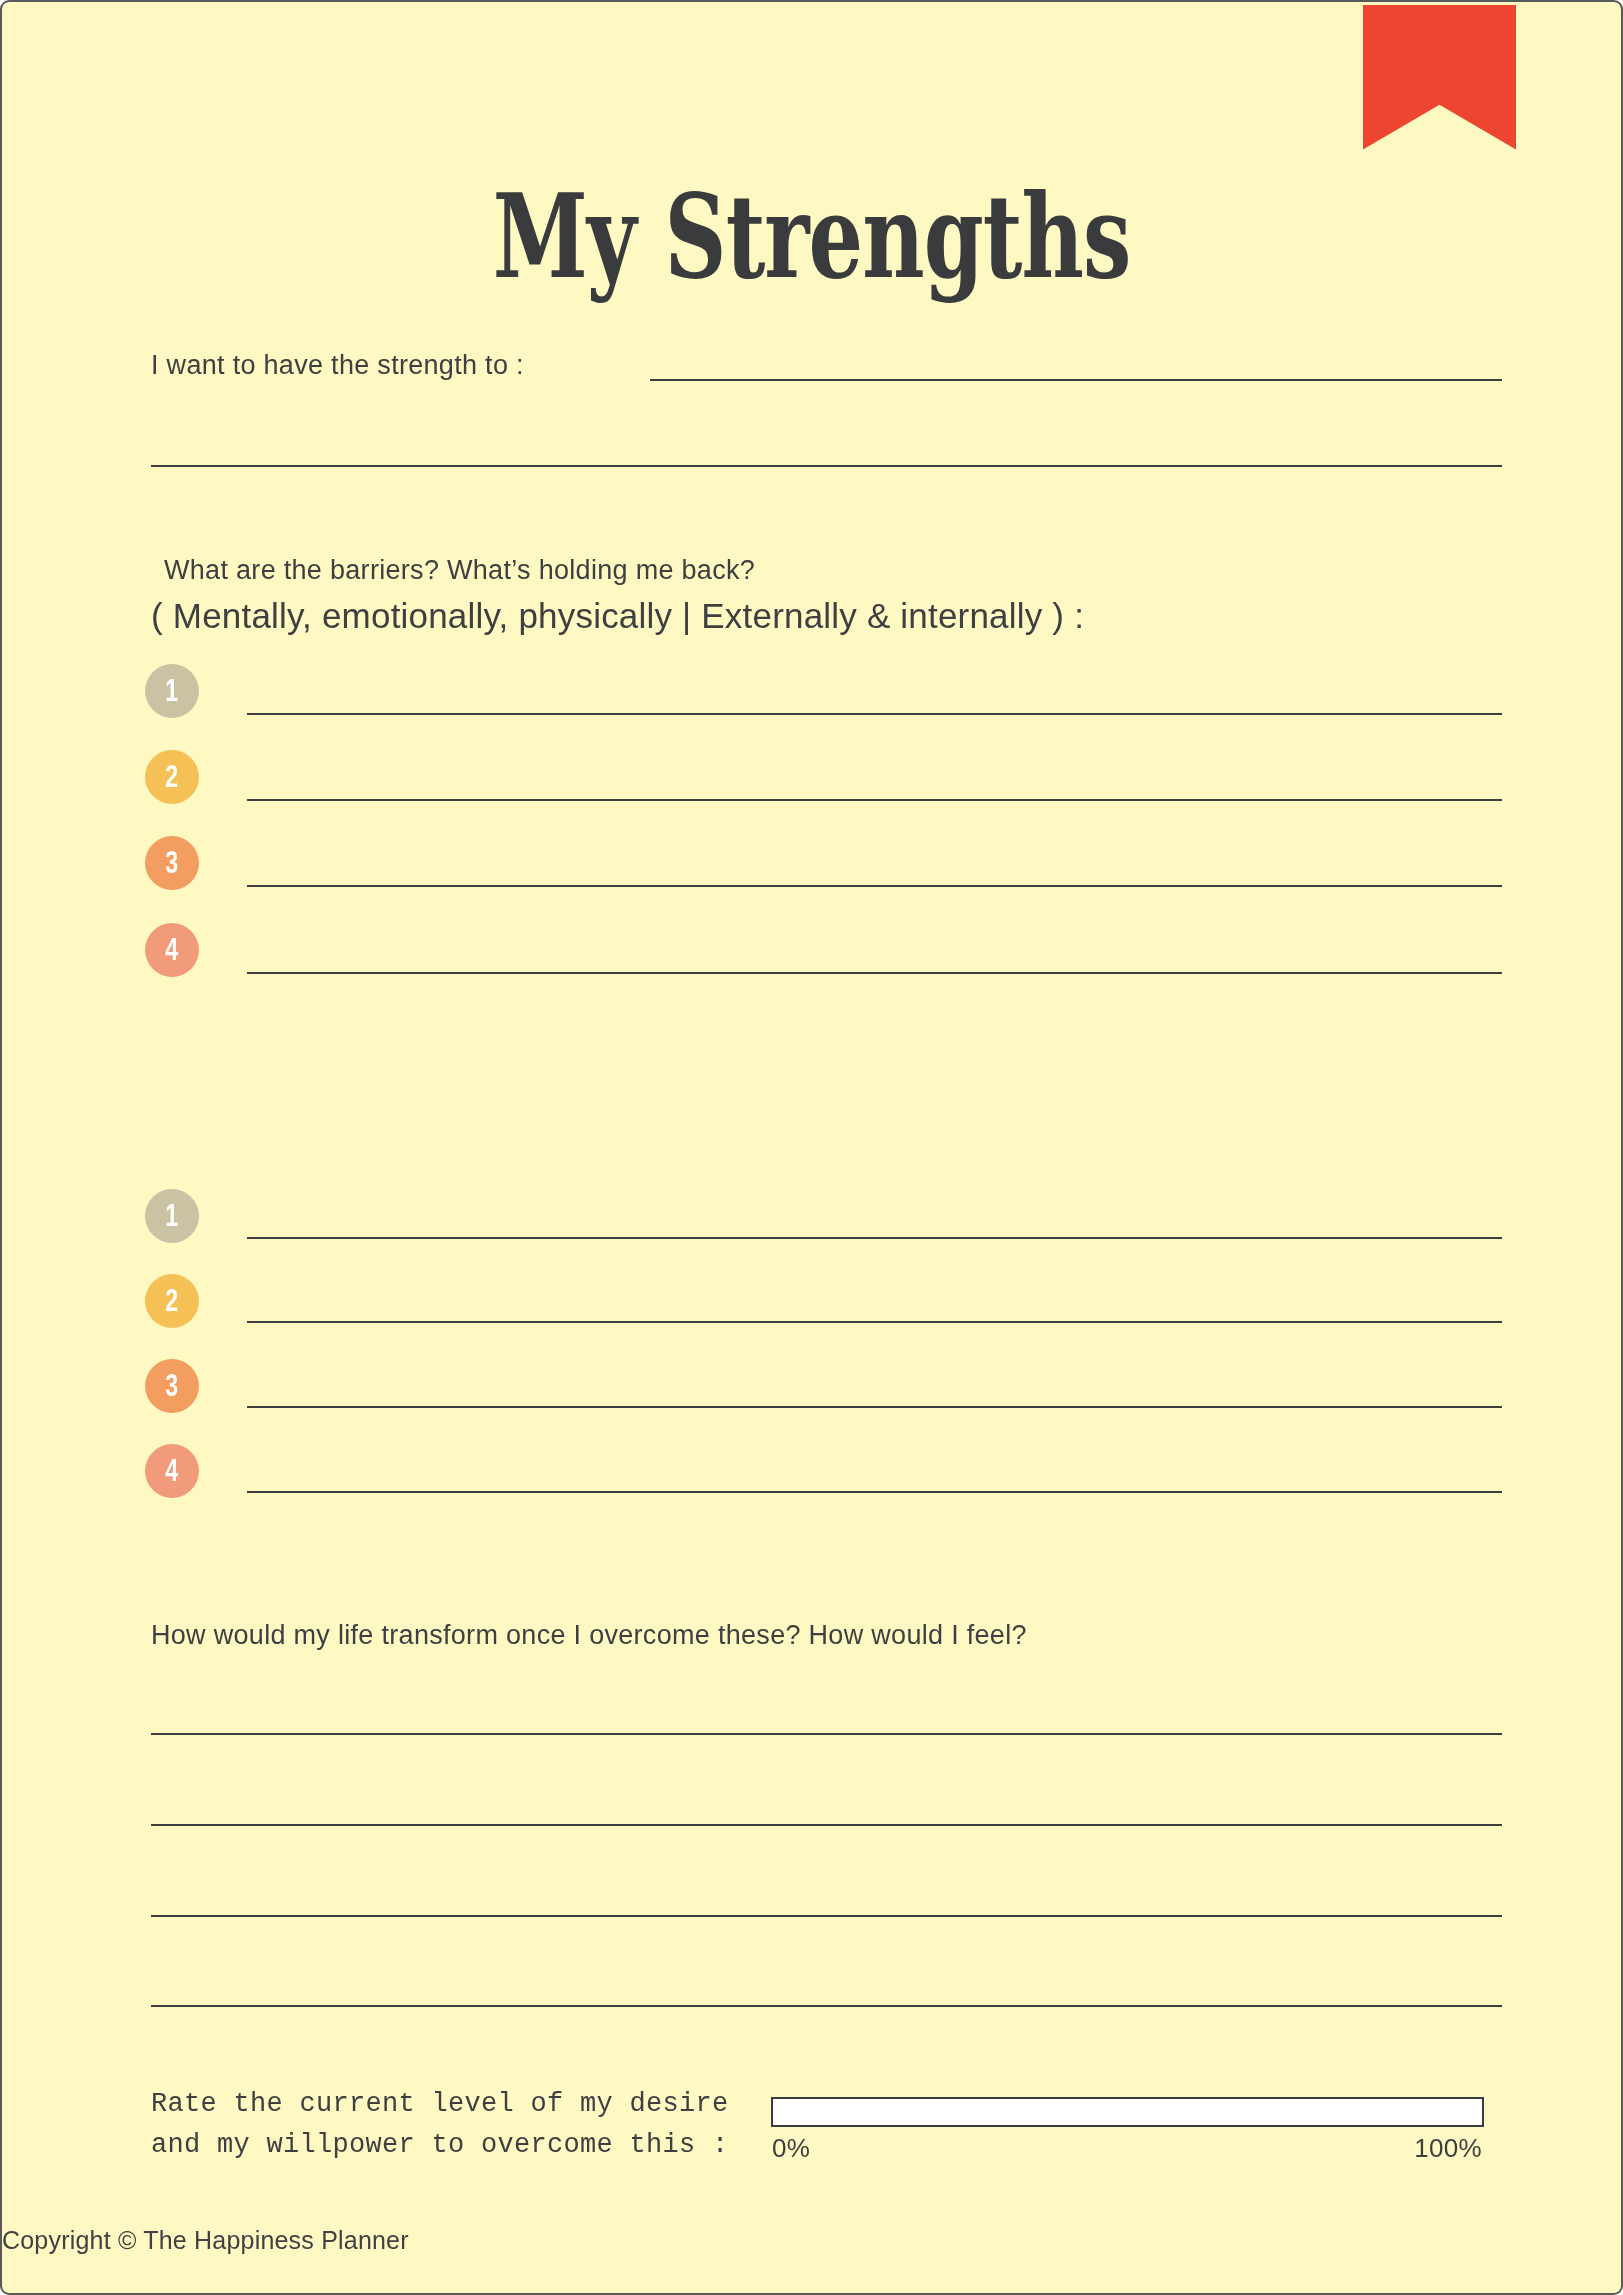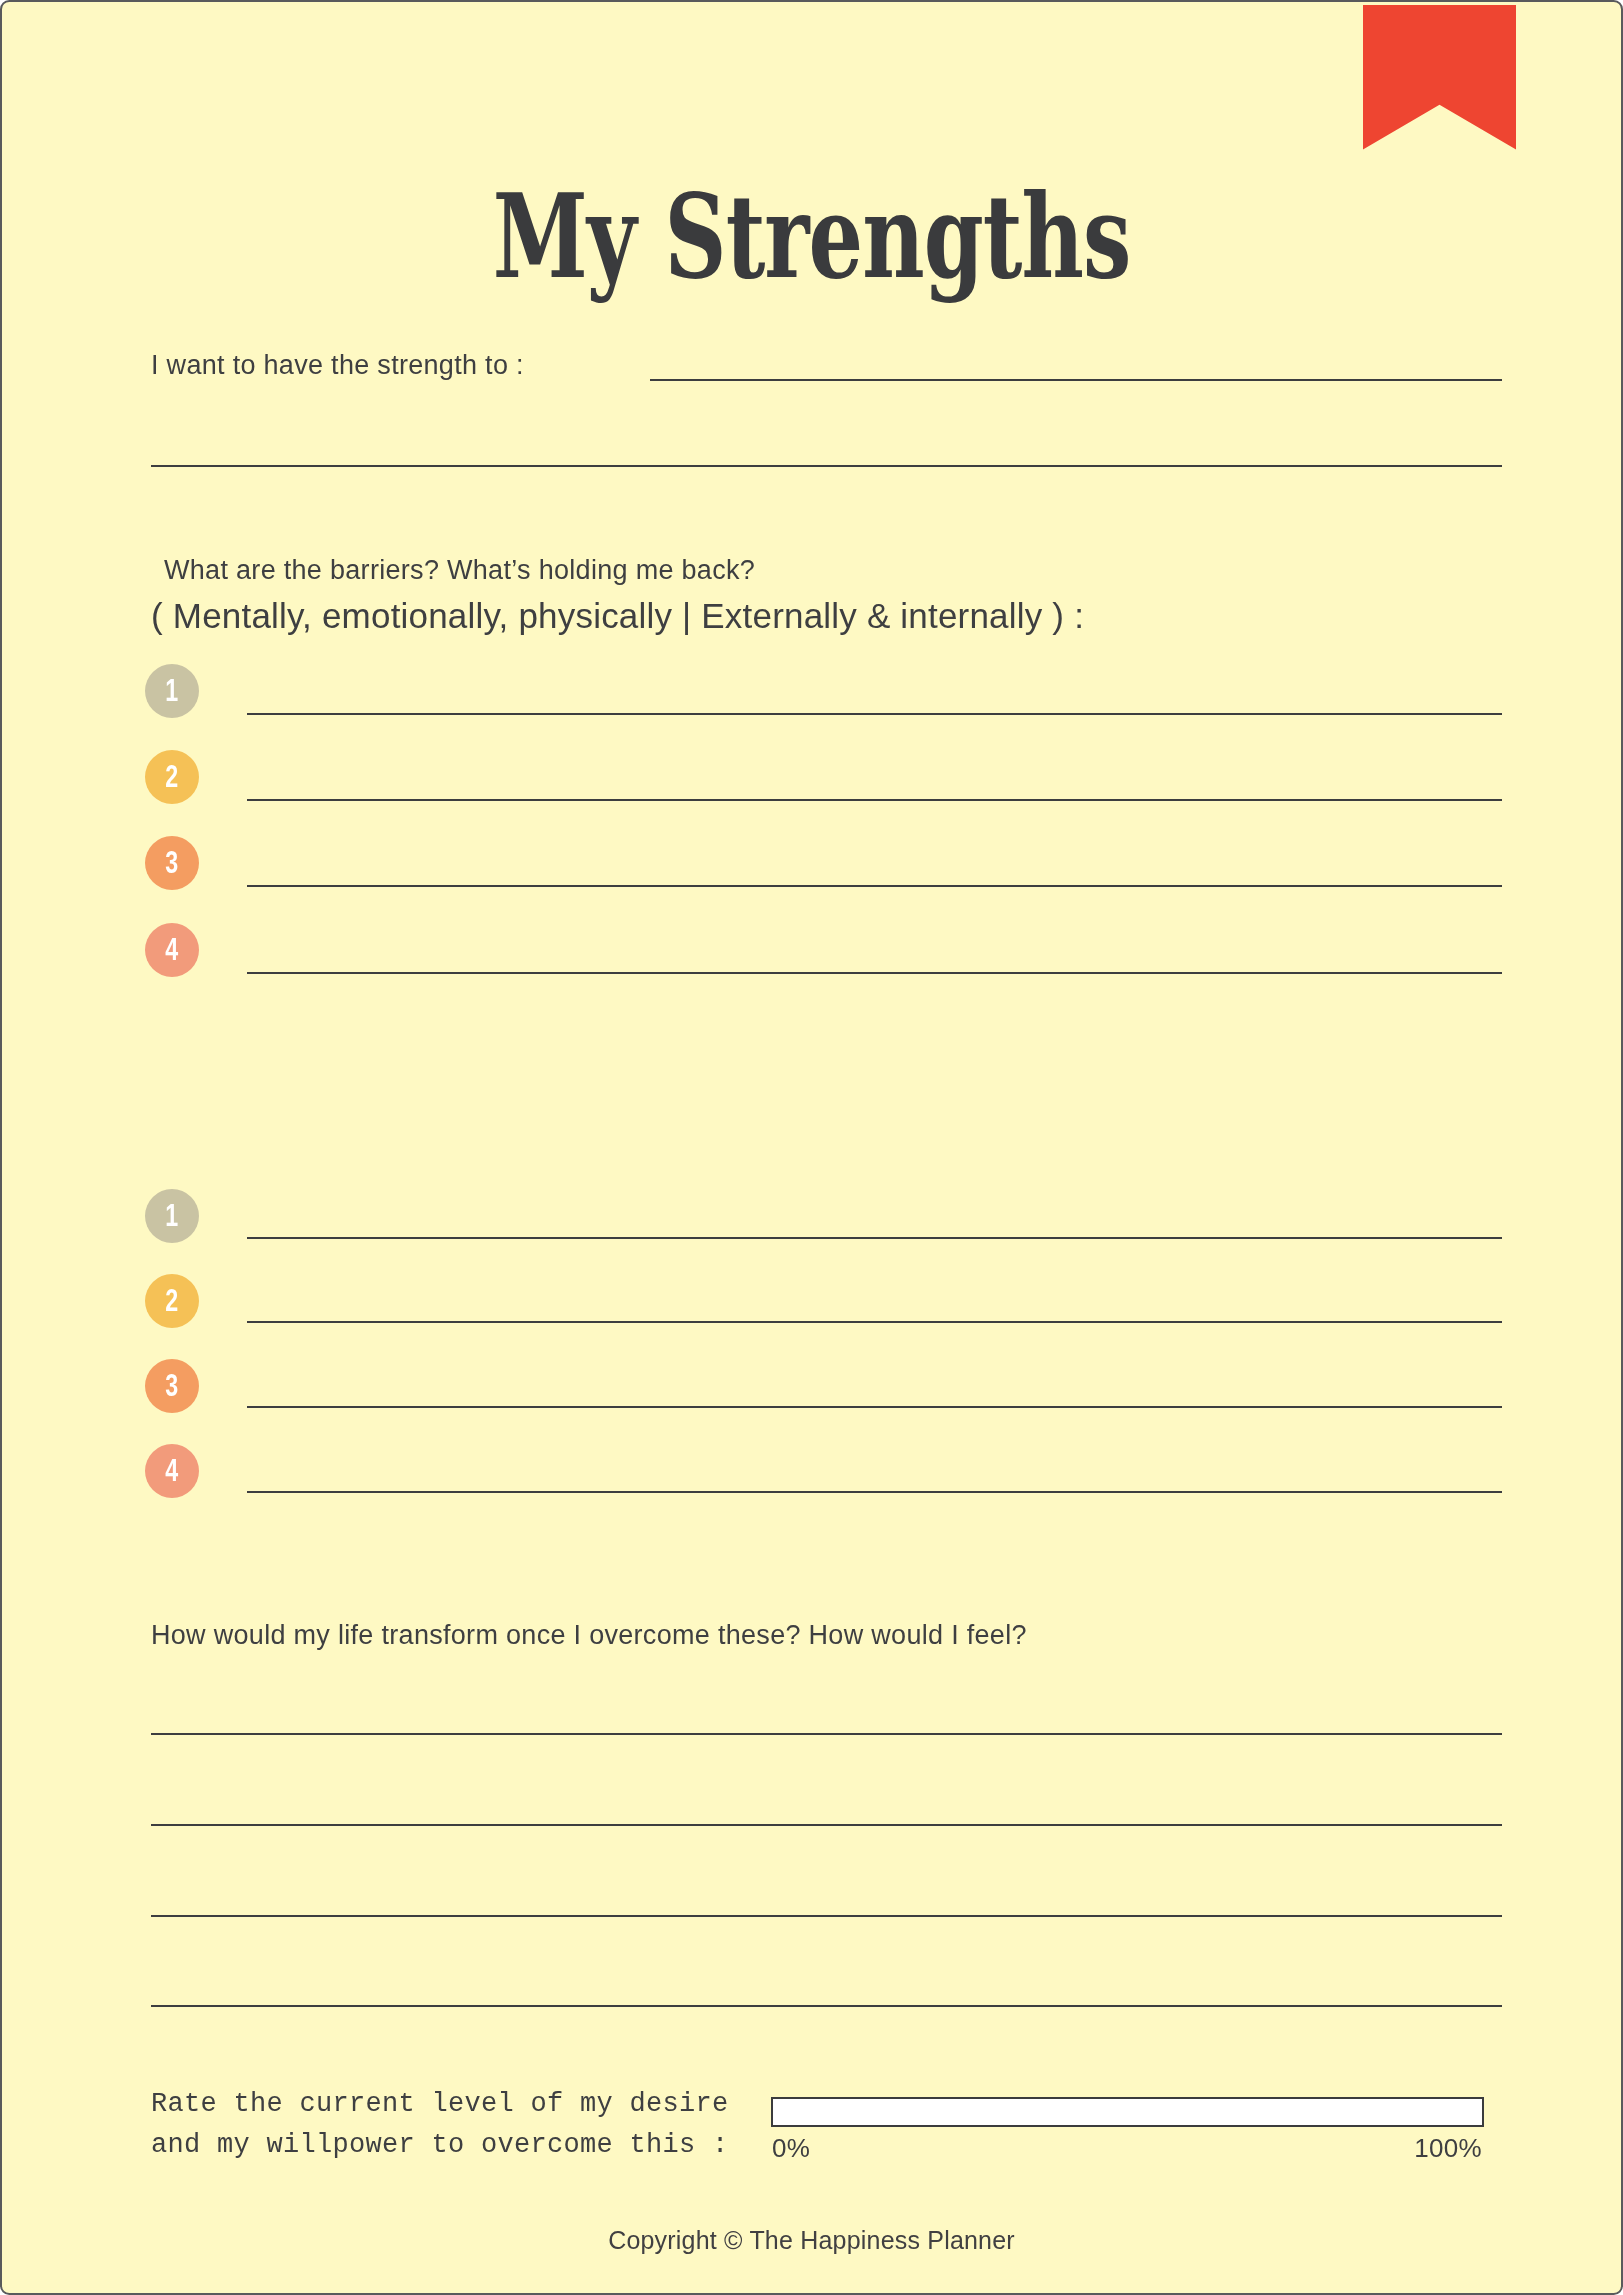--- a/index.html
+++ b/index.html
@@ -57,21 +57,21 @@
     position:absolute;left:769px;top:2095px;width:713px;height:30px;
     box-sizing:border-box;border:2px solid #3b3c3d;background:#ffffff;
   }
   .pct{
     position:absolute;top:2131px;font-size:26px;letter-spacing:0.3px;
   }
   .pct.zero{left:770px;}
   .pct.hundred{right:139px;text-align:right;margin-left:24px;}
   .copyright{
     position:absolute;top:2224px;left:0;width:100%;
-    text-align:center;font-size:25px;color:#414042;
+    font-size:25px;color:#414042;
     font-family:"Liberation Sans",sans-serif;letter-spacing:0.2px;
   }
 </style>
 </head>
 <body>
 
 <div class="page">
 
   <div class="ribbon" style="background-color: rgb(238, 69, 49);"></div>
 

